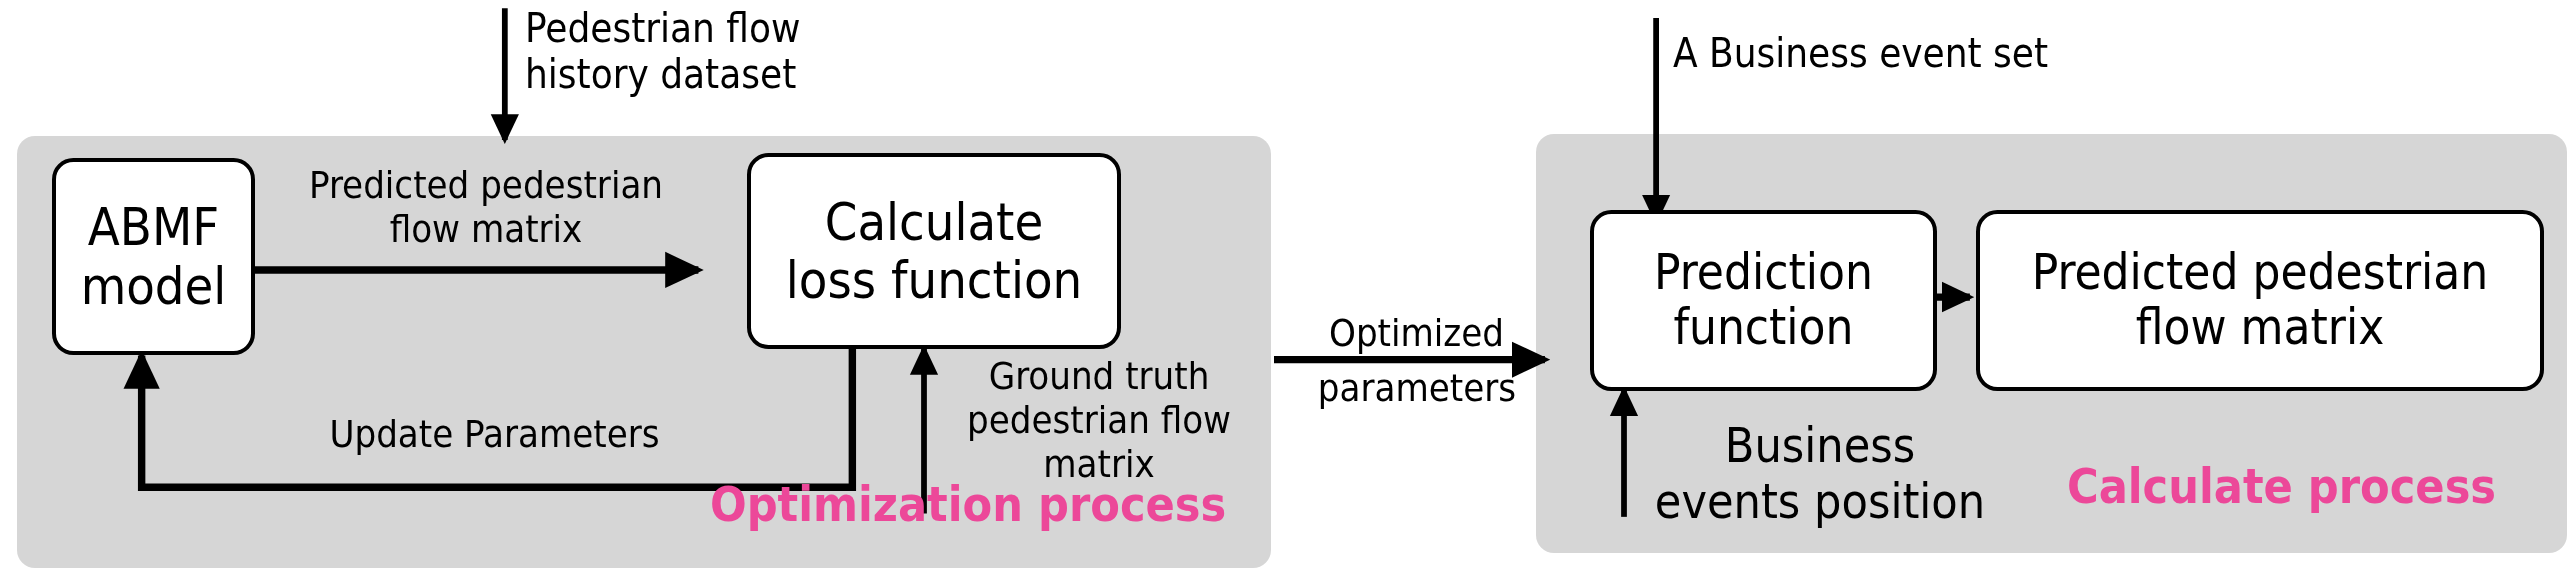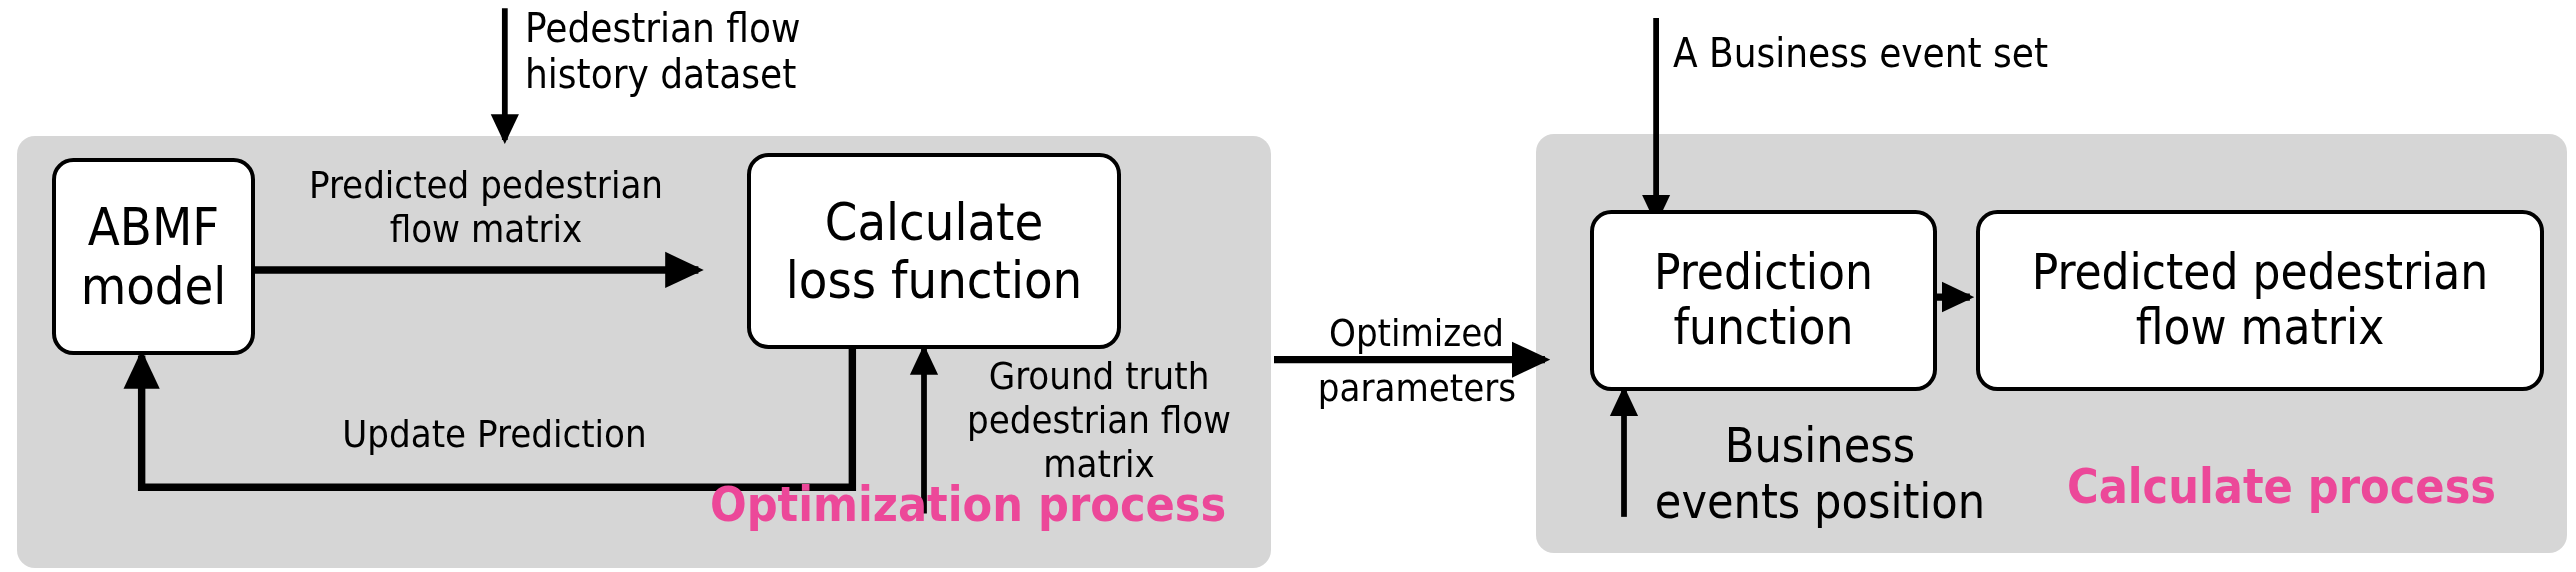--- a/index.html
+++ b/index.html
@@ -70,21 +70,21 @@
     <span class="txt">Predicted pedestrian
 flow matrix</span>
   </div>
 
   <div class="lbl" style="left:525px;top:5px;width:626px;font-size:40px;text-align:left;">Pedestrian flow
 history dataset</div>
 
   <div class="lbl" style="left:272px;top:163px;width:428px;font-size:38px;">Predicted pedestrian
 flow matrix</div>
 
-  <div class="lbl" style="left:272px;top:412px;width:445px;font-size:38px;">Update Prediction</div>
+  <div class="lbl" style="left:272px;top:412px;width:445px;font-size:38px;">Update Parameters</div>
 
   <div class="lbl" style="left:922px;top:354px;width:354px;font-size:38px;">Ground truth
 pedestrian flow matrix</div>
 
   <div class="lbl" style="left:1293px;top:311px;width:247px;font-size:38px;">Optimized</div>
 
   <div class="lbl" style="left:1285px;top:366px;width:264px;font-size:38px;">parameters</div>
 
   <div class="lbl" style="left:1673px;top:30px;width:576px;font-size:40px;text-align:left;">A Business event set</div>
 

